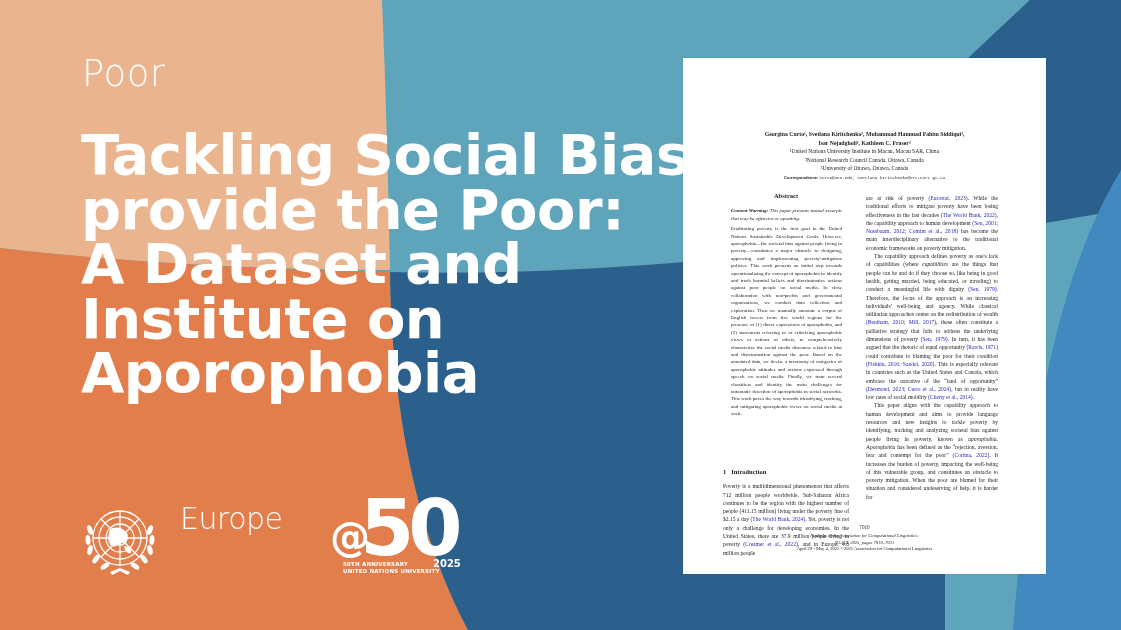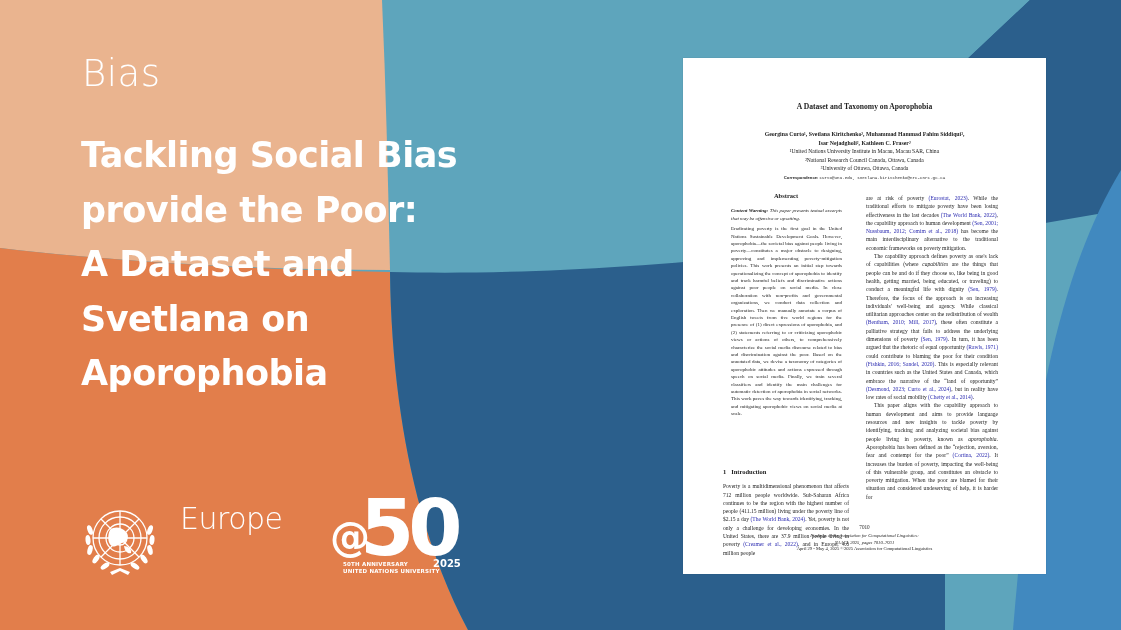--- a/index.html
+++ b/index.html
@@ -1,21 +1,21 @@
 <!DOCTYPE html>
 <html><head>
   <meta charset="utf-8">
   <style>
     html, body { margin: 0; padding: 0; }
     body { width: 1121px; height: 630px; overflow: hidden; position: relative; font-family: "Liberation Sans", sans-serif; }
     .bg { position: absolute; inset: 0; }
     .bg svg { width: 1121px; height: 630px; display: block; }
 
     .kicker { position: absolute; left: 82px; top: 52px; color: #fff; font-family: "DejaVu Sans", sans-serif; font-weight: 300; font-size: 37px; letter-spacing: 0.5px; }
-    .title { position: absolute; left: 81px; top: 128px; width: 470px; color: #fff; font-family: "DejaVu Sans", sans-serif; font-weight: 700; font-size: 35px; line-height: 54.5px; letter-spacing: -0.5px; }
+    .title { position: absolute; left: 81px; top: 128px; width: 470px; color: #fff; font-family: "DejaVu Sans", sans-serif; font-weight: 700; font-size: 56px; line-height: 54.5px; letter-spacing: -0.5px; }
     .title span { display: block; white-space: nowrap; }
 
     .un-logo { position: absolute; left: 80px; top: 500px; width: 80px; height: 80px; }
     .unu { position: absolute; left: 180px; top: 503px; color: #fff; }
     .unu .l1 { font-family: "DejaVu Sans", sans-serif; font-weight: 700; font-size: 30px; line-height: 32px; letter-spacing: -0.5px; }
     .unu .l2 { font-family: "DejaVu Sans", sans-serif; font-weight: 300; font-size: 30px; line-height: 32px; letter-spacing: -0.5px; }
 
     .anniv { position: absolute; left: 330px; top: 495px; width: 140px; height: 85px; color: #fff; }
     .anniv .at { position: absolute; left: 0; top: 22px; font-family: "DejaVu Sans", sans-serif; font-weight: 700; font-size: 40px; line-height: 40px; }
     .anniv .fifty { position: absolute; left: 30px; top: -6px; font-family: "DejaVu Sans", sans-serif; font-weight: 700; font-size: 78px; line-height: 78px; letter-spacing: -6px; }
@@ -61,27 +61,27 @@
     <path d="M0,248 C120,262 260,270 390,272 C392,420 420,540 468,630 L0,630 Z" fill="#E27E4B"></path>
 
     <path d="M390,272 C560,276 760,262 1121,210 L1121,0 L1030,0 L945,80 L945,630 L468,630 C420,540 392,420 390,272 Z" fill="#2B5F8C"></path>
 
     <path d="M1030,0 L1121,0 L1121,210 L945,240 L945,80 Z" fill="#2B5F8C"></path>
 
     <path d="M1121,170 C1060,270 1030,420 1013,630 L1121,630 Z" fill="#4189BF"></path>
   </svg>
 </div>
 
-<div class="kicker">Bias</div>
+<div class="kicker">Poor</div>
 
 <h1 class="title" style="margin:0;">
   <span>Tackling Social Bias</span>
   <span>provide the Poor:</span>
   <span>A Dataset and</span>
-  <span>Svetlana on</span>
+  <span>Institute on</span>
   <span>Aporophobia</span>
 </h1>
 
 <div class="un-logo">
   <svg viewBox="0 0 80 80" width="80" height="80" xmlns="http://www.w3.org/2000/svg">
     <g fill="none" stroke="#fff" stroke-width="1.3">
       <circle cx="40" cy="38" r="27"></circle>
       <circle cx="40" cy="38" r="21"></circle>
       <circle cx="40" cy="38" r="14"></circle>
       <circle cx="40" cy="38" r="7"></circle>
@@ -115,21 +115,20 @@
 <div class="anniv">
   <div class="at">@</div>
   <div class="fifty">50</div>
   <div class="sub1">50TH ANNIVERSARY</div>
   <div class="sub2">UNITED NATIONS UNIVERSITY</div>
   <div class="yr">2025</div>
 </div>
 
 <div class="paper">
   <div class="p-title">
-    <div>A Dataset and Taxonomy on Aporophobia</div>
   </div>
   <div class="p-authors">
     <div>Georgina Curto¹, Svetlana Kiritchenko², Muhammad Hammad Fahim Siddiqui³,</div>
     <div>Isar Nejadgholi², Kathleen C. Fraser²</div>
   </div>
   <div class="p-affil">
     <div>¹United Nations University Institute in Macau, Macau SAR, China</div>
     <div>²National Research Council Canada, Ottawa, Canada</div>
     <div>³University of Ottawa, Ottawa, Canada</div>
   </div>

